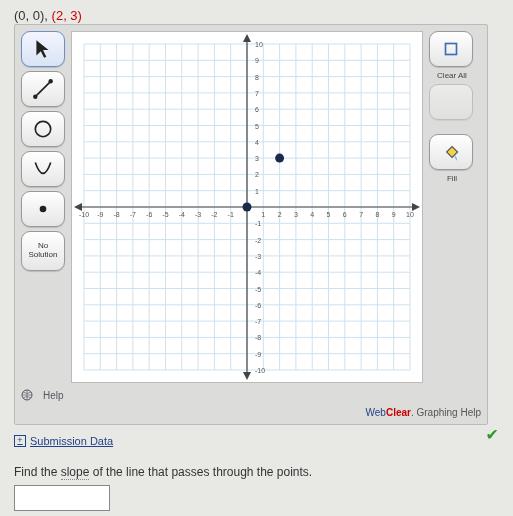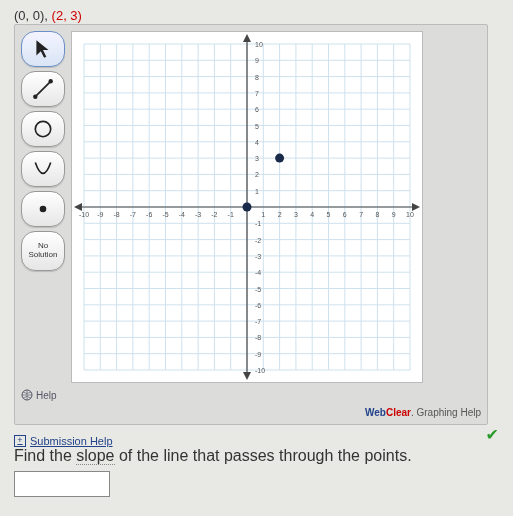--- a/index.html
+++ b/index.html
@@ -3,37 +3,37 @@
 <meta charset="utf-8">
 <style>
 body{margin:0;font-family:Verdana,Arial,sans-serif;font-size:11px;background:#e8e8e4;color:#333}
 .page{padding:8px 14px}
 .pts{font-size:13px;margin-bottom:1px}
 .pts .r{color:#c00}
 .panel{background:#dcdcda;border:1px solid #bbb;padding:6px;width:460px;border-radius:2px}
 .tool-area{display:flex}
 .tcol{width:46px;display:flex;flex-direction:column;gap:4px;margin-right:4px}
 .rcol{width:46px;display:flex;flex-direction:column;gap:4px;margin-left:6px}
-.tbtn{width:42px;height:34px;background:linear-gradient(#fff,#e6e6e6);border:1px solid #999;border-radius:14px;display:flex;align-items:center;justify-content:center;cursor:pointer;box-shadow:0 1px 1px rgba(0,0,0,.15)}
+.tbtn{width:42px;height:34px;background:linear-gradient(#fff,#e6e6e6);border:1px solid #999;border-radius:9px;display:flex;align-items:center;justify-content:center;cursor:pointer;box-shadow:0 1px 1px rgba(0,0,0,.15)}
 .tbtn.sel{background:linear-gradient(#f4f4ff,#d8e4f5);border-color:#6a8fc7}
 .tbtn svg{width:22px;height:22px}
 .tbtn-ns{height:38px;font-size:8px;text-align:center;line-height:1.1;flex-direction:column}
 .rlbl{font-size:8px;text-align:center;color:#444}
 .graph{position:relative;width:350px;height:350px;background:#fff;border:1px solid #bbb}
 .grid line{stroke:#cde1ee;stroke-width:1}
 .axis line{stroke:#444;stroke-width:1.2}
 .tick text{font-size:7px;fill:#555}
-.help{margin-top:6px;color:#556;font-size:10px;display:inline-flex;align-items:center;gap:3px;cursor:pointer}
+.help{margin-top:6px;color:#556;font-size:10px;display:inline-flex;align-items:center;gap:10px;cursor:pointer}
 .foot{text-align:right;font-size:10px;margin-top:4px;color:#555}
 .foot .wa b{color:#c00}
-.foot .wa span{color:#22428a;font-weight:bold}
+.foot .wa span{color:#22428a;font-weight:normal}
 .sub{margin-top:10px;color:#22428a;font-size:11px;text-decoration:underline;display:inline-flex;align-items:center;gap:4px;cursor:pointer}
 .sub .pm{display:inline-block;width:10px;height:10px;border:1px solid #22428a;font-size:9px;line-height:9px;text-align:center;text-decoration:none}
 .chk{float:right;color:#2a9a2a;font-size:16px}
-.q{font-size:16px}
+.q{margin-top:18px;font-size:12px}
 .q .u{border-bottom:1px dotted #888}
 .ans{margin-top:6px}
 .ans input{width:90px;height:20px;border:1px solid #888;background:#fff;font-size:12px;padding:2px}
 </style>
 </head>
 <body>
 
 <div class="page">
   <div class="pts">
     <span>(0, 0)</span>, <span class="r">(2, 3)</span>
@@ -168,39 +168,56 @@
               <text x="183" y="63.900000000000034" text-anchor="start">7</text>
               <text x="183" y="47.599999999999966" text-anchor="start">8</text>
               <text x="183" y="31.30000000000001" text-anchor="start">9</text>
               <text x="183" y="15" text-anchor="start">10</text>
             </g>
             <circle cx="175" cy="175" r="4.5" fill="#1a2a4a"></circle>
             <circle cx="207.6" cy="126.1" r="4.5" fill="#1a2a4a"></circle>
           </svg>
       </div>
 
+      <div class="rcol">
+        <div class="tbtn">
+            <svg viewBox="0 0 20 20">
+              <rect x="5" y="5" width="10" height="10" fill="none" stroke="#3a6fb7" stroke-width="1.5"></rect>
+            </svg>
+          </div>
+        <div class="rlbl">Clear All</div>
+        <div class="tbtn" style="opacity:.45"></div>
+        <div style="height:6px"></div>
+        <div class="tbtn">
+            <svg viewBox="0 0 20 20">
+              <path d="M6 10 L11 5 L16 10 L11 15 Z" fill="#f2d24a" stroke="#555"></path>
+              <path d="M13 13 Q16 15 15 18" fill="#5aa0d8"></path>
+            </svg>
+          </div>
+        <div class="rlbl">Fill</div>
+      </div>
     </div>
 
     <div class="help">
       <svg width="12" height="12">
           <circle cx="6" cy="6" r="5" fill="none" stroke="#556"></circle>
           <path d="M1 6 H11 M6 1 V11 M2 3 Q6 6 10 3 M2 9 Q6 6 10 9" stroke="#556" fill="none" stroke-width=".6"></path>
         </svg>
       <span>Help</span>
     </div>
 
     <div class="foot">
       <span class="wa"><span>Web</span><b>Clear</b></span><span>. Graphing Help</span>
     </div>
   </div>
 
   <div>
     <span class="sub">
       <span class="pm">+</span>
-      <span>Submission Help</span>
+      <span>Submission Data</span>
     </span>
     <span class="chk">✔</span>
   </div>
 
   <div class="q">
     <span>Find the </span><span class="u">slope</span><span> of the line that passes through the points.</span>
   </div>
   <div class="ans">
     <input type="text" value="" style="">
   </div>

